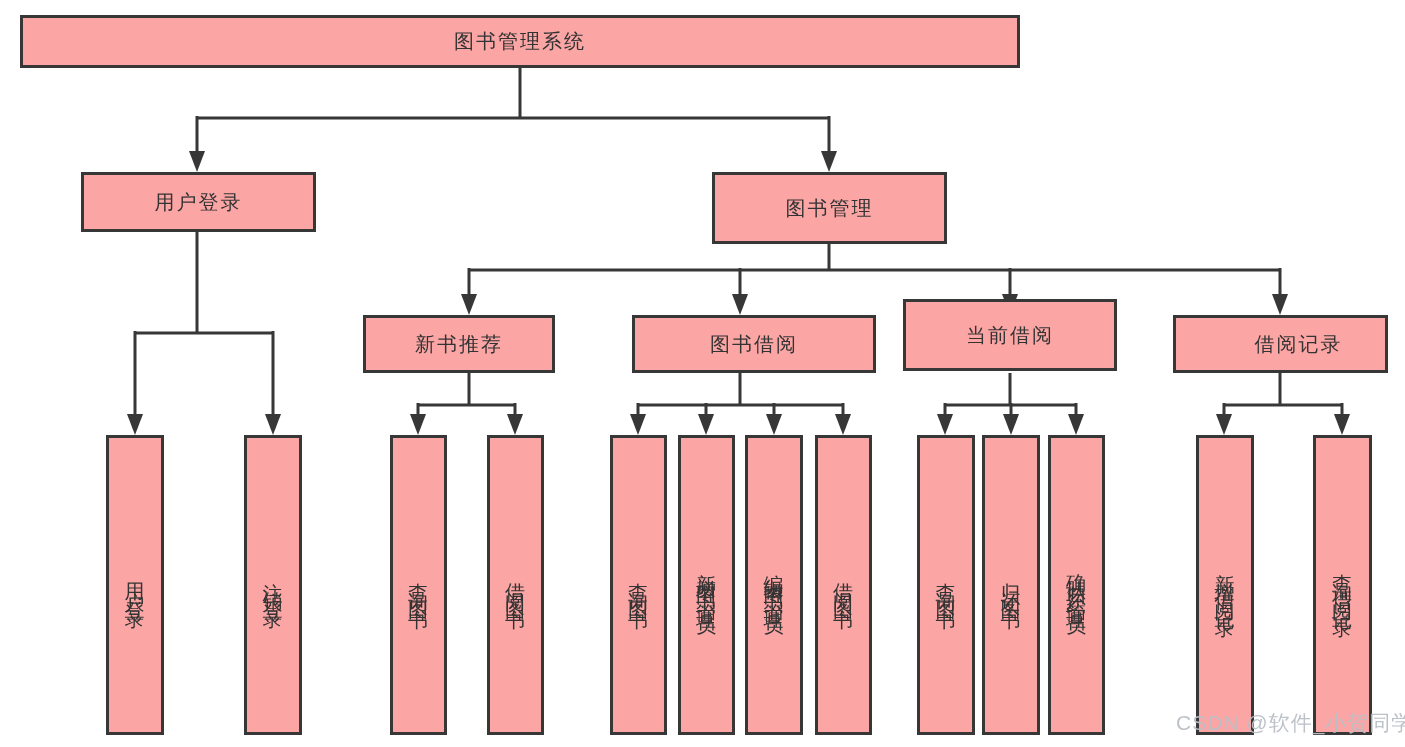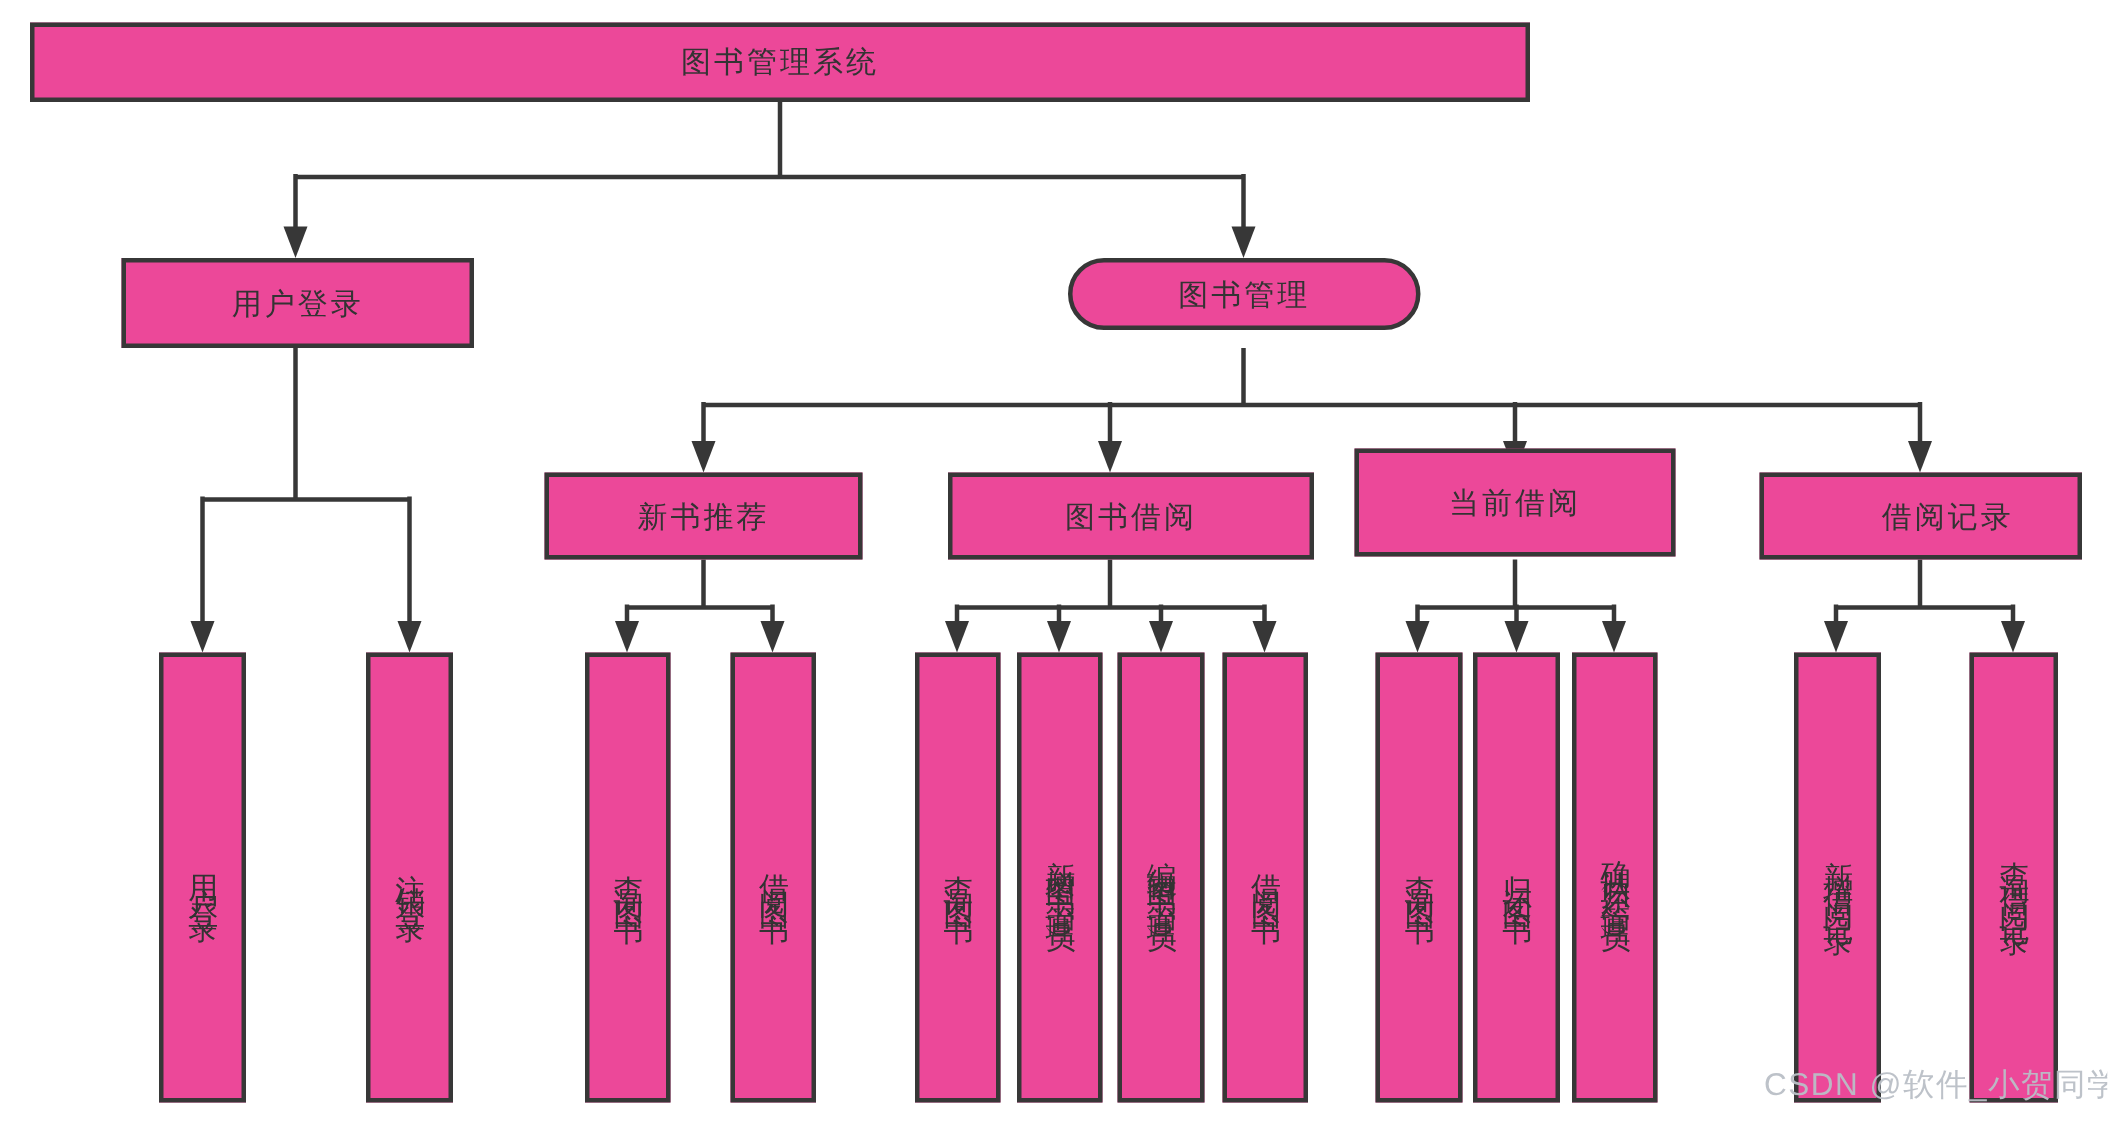--- a/index.html
+++ b/index.html
@@ -13,21 +13,21 @@
   }
   #wires {
     position: absolute;
     left: 0; top: 0;
     width: 1405px; height: 747px;
     z-index: 1;
   }
   .node {
     position: absolute;
     box-sizing: border-box;
-    background: #ec4899;
+    background: #fca5a5;
     border: 3px solid #373737;
     color: #333333;
     display: flex;
     align-items: center;
     justify-content: center;
     z-index: 2;
   }
   .hnode {
     font-size: 20px;
     letter-spacing: 2px;
@@ -123,23 +123,23 @@
       <polygon points="1003,414 1019,414 1011,435"></polygon>
       <polygon points="1068,414 1084,414 1076,435"></polygon>
       <polygon points="1216,414 1232,414 1224,435"></polygon>
       <polygon points="1334,414 1350,414 1342,435"></polygon>
     </g>
   </svg>
 
   <div class="node hnode" style="left:20px; top:15px; width:1000px; height:53px;">图书管理系统</div>
 
   <div class="node hnode" style="left:81px; top:172px; width:235px; height:60px;">用户登录</div>
-  <div class="node hnode" style="left:712px; top:172px; width:235px; height:48px;border-radius:25px;">图书管理</div>
+  <div class="node hnode" style="left:712px; top:172px; width:235px; height:72px;">图书管理</div>
 
-  <div class="node hnode" style="left:363px; top:315px; width:212px; height:58px;">新书推荐</div>
+  <div class="node hnode" style="left:363px; top:315px; width:192px; height:58px;">新书推荐</div>
   <div class="node hnode" style="left:632px; top:315px; width:244px; height:58px;">图书借阅</div>
   <div class="node hnode" style="left:903px; top:299px; width:214px; height:72px;">当前借阅</div>
   <div class="node hnode" style="left:1173px; top:315px; width:215px; height:58px;padding-left:36px;">借阅记录</div>
 
   <div class="node vnode" style="left:106px;">
     <span class="vtext">用户登录</span>
   </div>
   <div class="node vnode" style="left:244px;">
     <span class="vtext">注销登录</span>
   </div>

